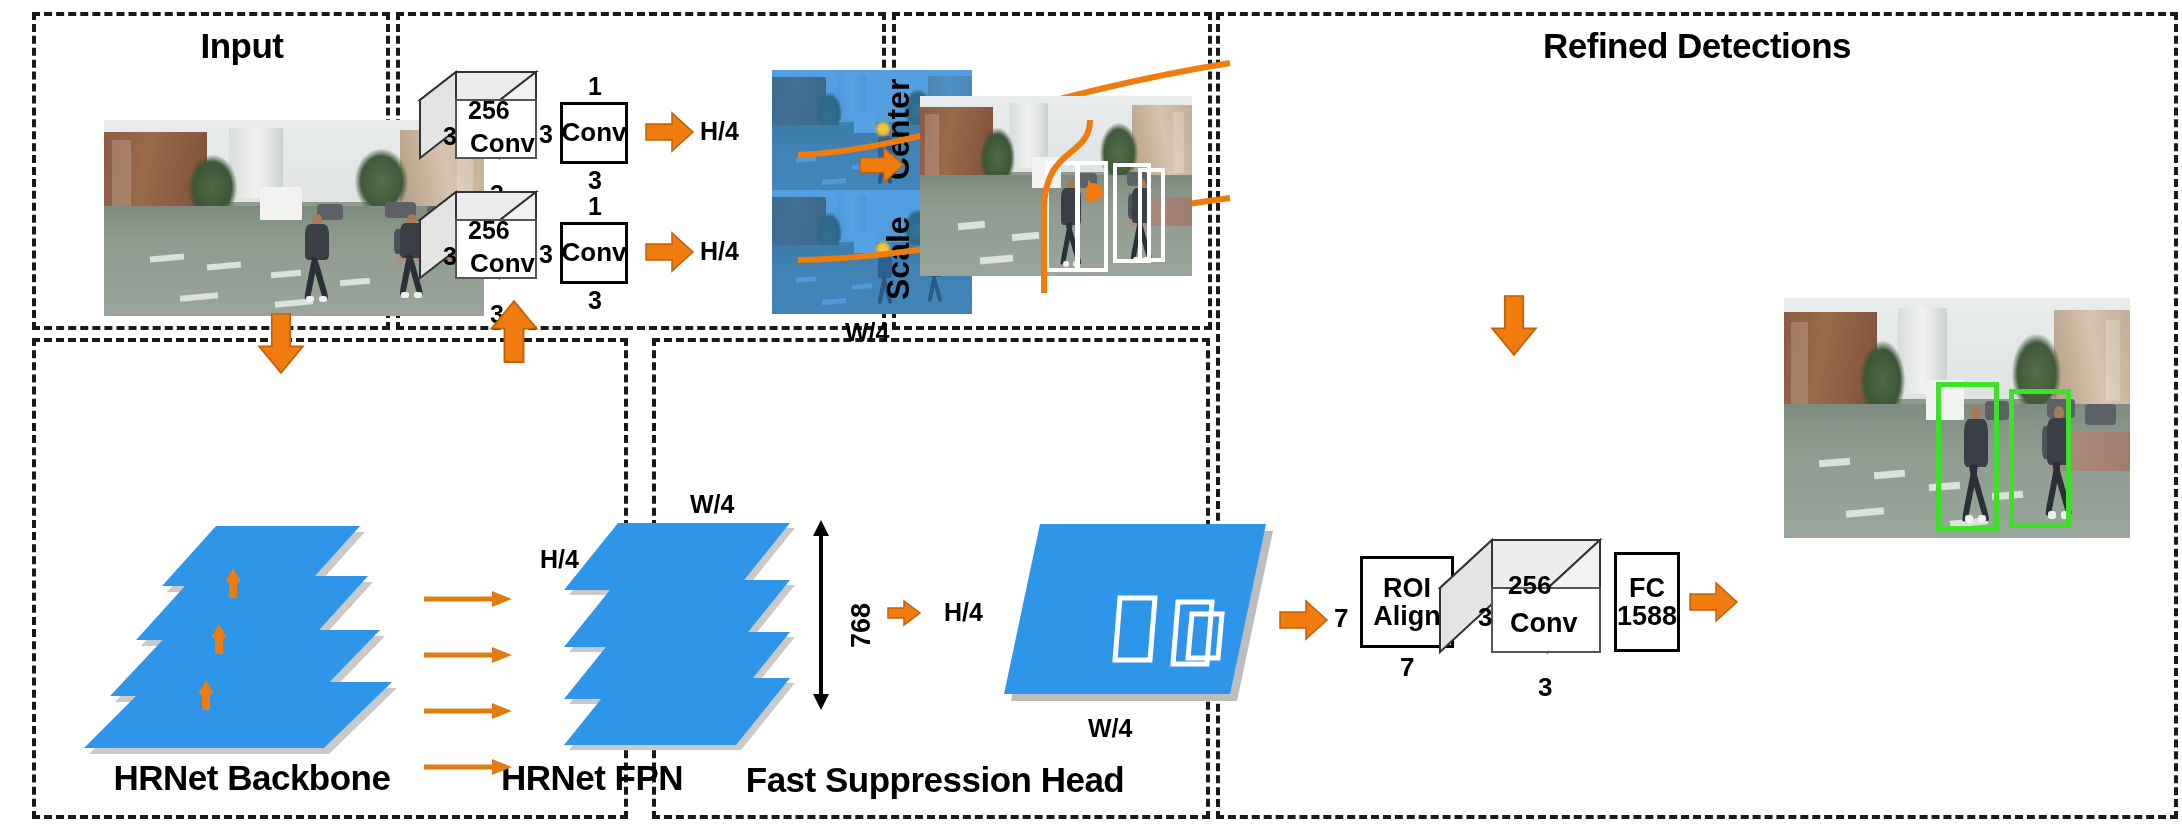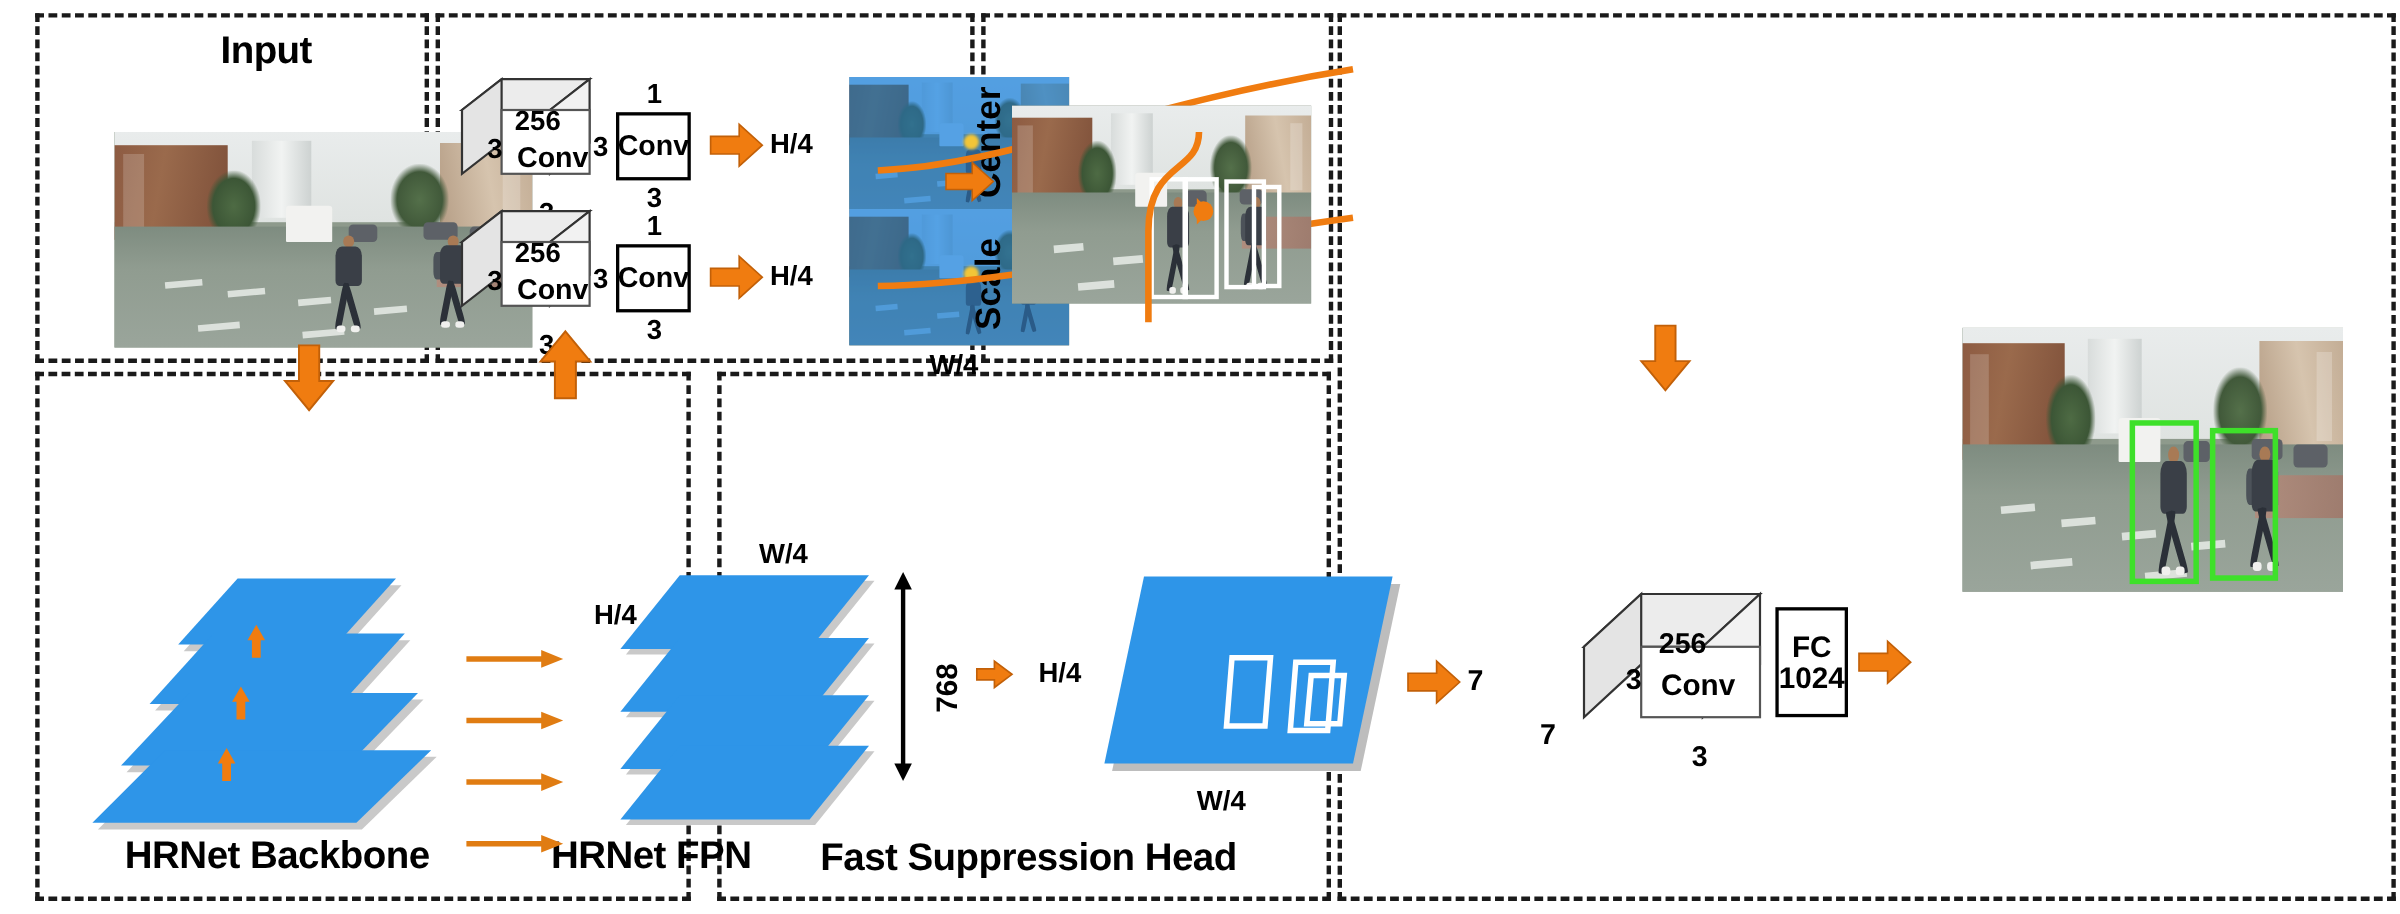--- a/index.html
+++ b/index.html
@@ -113,20 +113,21 @@
 <div id="root">
 
   <div class="panel" style="left:32px; top:12px; width:358px; height:318px;"></div>
   <div class="panel" style="left:396px; top:12px; width:490px; height:318px;"></div>
   <div class="panel" style="left:892px; top:12px; width:320px; height:318px;"></div>
   <div class="panel" style="left:1216px; top:12px; width:962px; height:807px;"></div>
   <div class="panel" style="left:32px; top:338px; width:596px; height:481px;"></div>
   <div class="panel" style="left:652px; top:338px; width:558px; height:481px;"></div>
 
   <div class="panel-title" style="left:32px; top:26px; width:420px; font-size:35px;text-align:center;">Input</div>
+  <div class="panel-title" style="left:1216px; top:26px; width:962px; font-size:35px;">Refined Detections</div>
   <div class="panel-title" style="left:420px; top:758px; width:344px; font-size:35px;">HRNet FPN</div>
   <div class="panel-title" style="left:42px; top:758px; width:420px; font-size:35px;">HRNet Backbone</div>
   <div class="panel-title" style="left:656px; top:760px; width:558px; font-size:35px;">Fast Suppression Head</div>
 
   <div class="photo" style="left:104px; top:120px; width:380px; height:196px;">
     <div class="ph-sky"></div>
     <div class="ph-bldgL"></div>
       <div class="ph-bldgL2"></div>
     <div class="ph-bldgM"></div>
     <div class="ph-bldgR"></div>
@@ -442,38 +443,42 @@
   </div>
   <div class="lbl" style="left:1088px; top:714px; font-size:25px;">W/4</div>
 
   <div class="arr-r" style="left:1280px; top:600px;">
     <svg class="arr-svg" width="48" height="40" viewBox="0 0 48 40">
       <polygon points="0,12 26,12 26,1 47,20 26,39 26,28 0,28" fill="#F07C10" stroke="#C26008" stroke-width="1.5"></polygon>
     </svg>
   </div>
 
   <div class="lbl" style="left:1334px; top:603px; font-size:26px;">7</div>
+  <div class="boxlbl" style="left:1360px; top:556px; width:94px; height:92px; font-size:27px; flex-direction:column;">
+    <span>ROI</span>
+    <span>Align</span>
+  </div>
   <div class="lbl" style="left:1400px; top:652px; font-size:26px;">7</div>
 
   <div class="cuboid" style="left:1440px; top:540px; width:160px; height:130px;">
     <svg class="arr-svg" width="160" height="130" viewBox="0 0 160 130">
       <polygon points="0,48 52,0 160,0 108,48" fill="#ececec" stroke="#333" stroke-width="2"></polygon>
       <polygon points="0,48 0,112 52,64 52,0" fill="#e4e4e4" stroke="#333" stroke-width="2"></polygon>
       <polygon points="160,0 160,64 108,112 108,48" fill="#f2f2f2" stroke="#333" stroke-width="2"></polygon>
       <rect x="52" y="48" width="108" height="64" fill="#ffffff" stroke="#555" stroke-width="2"></rect>
     </svg>
   </div>
   <div class="lbl" style="left:1508px; top:570px; font-size:26px;">256</div>
   <div class="lbl" style="left:1510px; top:608px; font-size:27px;">Conv</div>
   <div class="lbl" style="left:1478px; top:602px; font-size:26px;">3</div>
   <div class="lbl" style="left:1538px; top:672px; font-size:26px;">3</div>
 
   <div class="boxlbl" style="left:1614px; top:552px; width:66px; height:100px; font-size:27px; flex-direction:column;">
     <span>FC</span>
-    <span>1024</span>
+    <span>1588</span>
   </div>
 
   <div class="arr-r" style="left:1690px; top:582px;">
     <svg class="arr-svg" width="48" height="40" viewBox="0 0 48 40">
       <polygon points="0,12 26,12 26,1 47,20 26,39 26,28 0,28" fill="#F07C10" stroke="#C26008" stroke-width="1.5"></polygon>
     </svg>
   </div>
 
   <div class="photo" style="left:1784px; top:298px; width:346px; height:240px;">
     <div class="ph-sky"></div>

